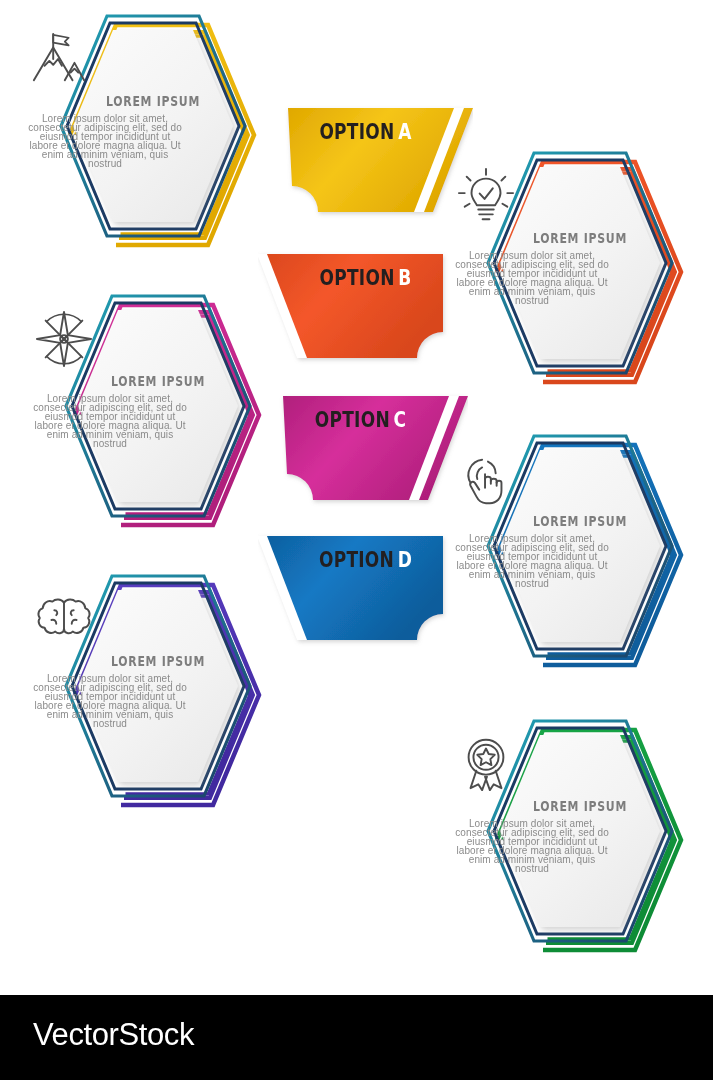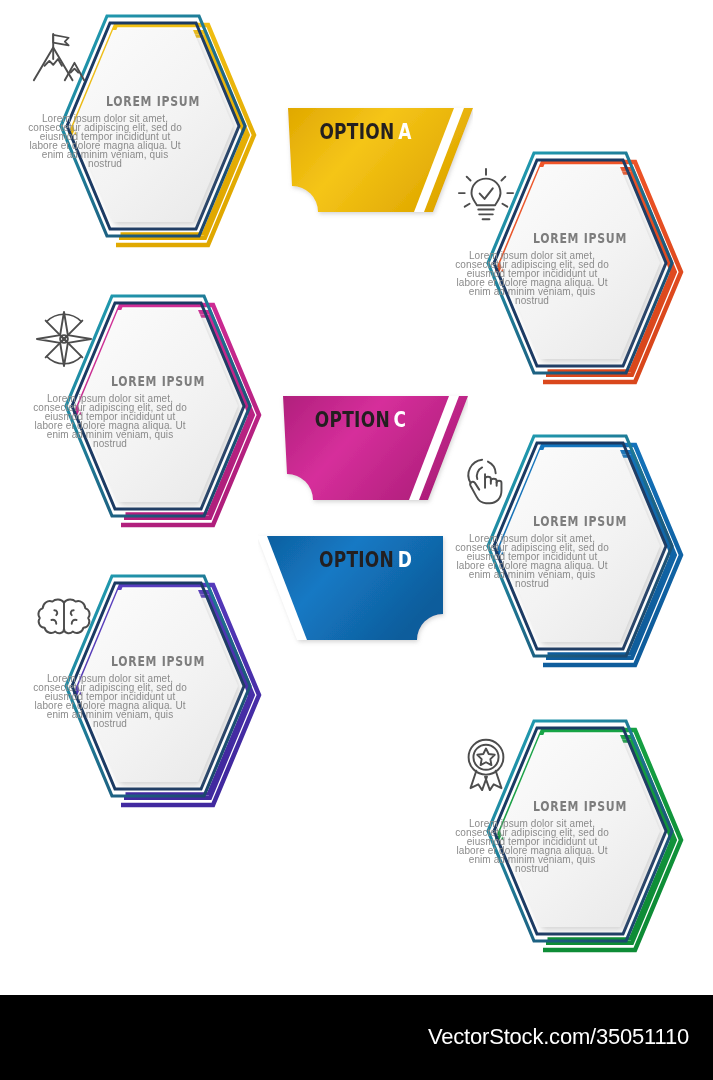--- a/index.html
+++ b/index.html
@@ -80,20 +80,37 @@
             <stop offset="100%" stop-color="#e0a800"></stop>
           </linearGradient>
           <filter id="bsb0" x="-20%" y="-20%" width="150%" height="150%">
             <feDropShadow dx="1" dy="2" stdDeviation="2" flood-color="#888" flood-opacity="0.35"></feDropShadow>
           </filter>
         </defs>
         <path d="M 30,8 L 215,8 L 175,112 L 60,112 A 26,26 0 0 0 34,86 L 34,86 Z" fill="url(#bgb0)" filter="url(#bsb0)"></path>
         <path d="M 196,8 L 156,112 L 166,112 L 206,8 Z" fill="#ffffff"></path>
       </svg>
       <div class="opt-label"><span class="w">OPTION</span><span class="l">A</span></div>
+    </div>
+    <div class="opt-banner" style="left: 258px; top: 246px;">
+      <svg viewBox="0 0 215 120">
+        <defs>
+          <linearGradient id="bgb1" x1="0" y1="0" x2="1" y2="0.5">
+            <stop offset="0%" stop-color="#d9471c"></stop>
+            <stop offset="45%" stop-color="#f4572a"></stop>
+            <stop offset="100%" stop-color="#d9471c"></stop>
+          </linearGradient>
+          <filter id="bsb1" x="-20%" y="-20%" width="150%" height="150%">
+            <feDropShadow dx="1" dy="2" stdDeviation="2" flood-color="#888" flood-opacity="0.35"></feDropShadow>
+          </filter>
+        </defs>
+        <path d="M 0,8 L 185,8 L 185,86 A 26,26 0 0 0 159,112 L 40,112 Z" fill="url(#bgb1)" filter="url(#bsb1)"></path>
+        <path d="M 9,8 L 49,112 L 39,112 L -1,8 Z" fill="#ffffff"></path>
+      </svg>
+      <div class="opt-label"><span class="w">OPTION</span><span class="l">B</span></div>
     </div>
     <div class="opt-banner" style="left: 258px; top: 528px;">
       <svg viewBox="0 0 215 120">
         <defs>
           <linearGradient id="bgb3" x1="0" y1="0" x2="1" y2="0.5">
             <stop offset="0%" stop-color="#0f5d9c"></stop>
             <stop offset="45%" stop-color="#1479c4"></stop>
             <stop offset="100%" stop-color="#0f5d9c"></stop>
           </linearGradient>
           <filter id="bsb3" x="-20%" y="-20%" width="150%" height="150%">
@@ -370,14 +387,14 @@
             <path d="M22 37 L16 55 L24 51 L28 57 L33 43"></path>
             <path d="M42 37 L48 55 L40 51 L36 57 L31 43"></path>
           </svg></div>
         <div class="hex-title">LOREM IPSUM</div>
         <div class="hex-body">Lorem ipsum dolor sit amet, consectetur adipiscing elit, sed do eiusmod tempor incididunt ut labore et dolore magna aliqua. Ut enim ad minim veniam, quis nostrud</div>
       </div>
     </div>
   </div>
 
 <div id="footer">
-  <div class="url">VectorStock.com/35051110</div>
+  <div class="brand">VectorStock</div>
 </div>
 
 </body></html>

